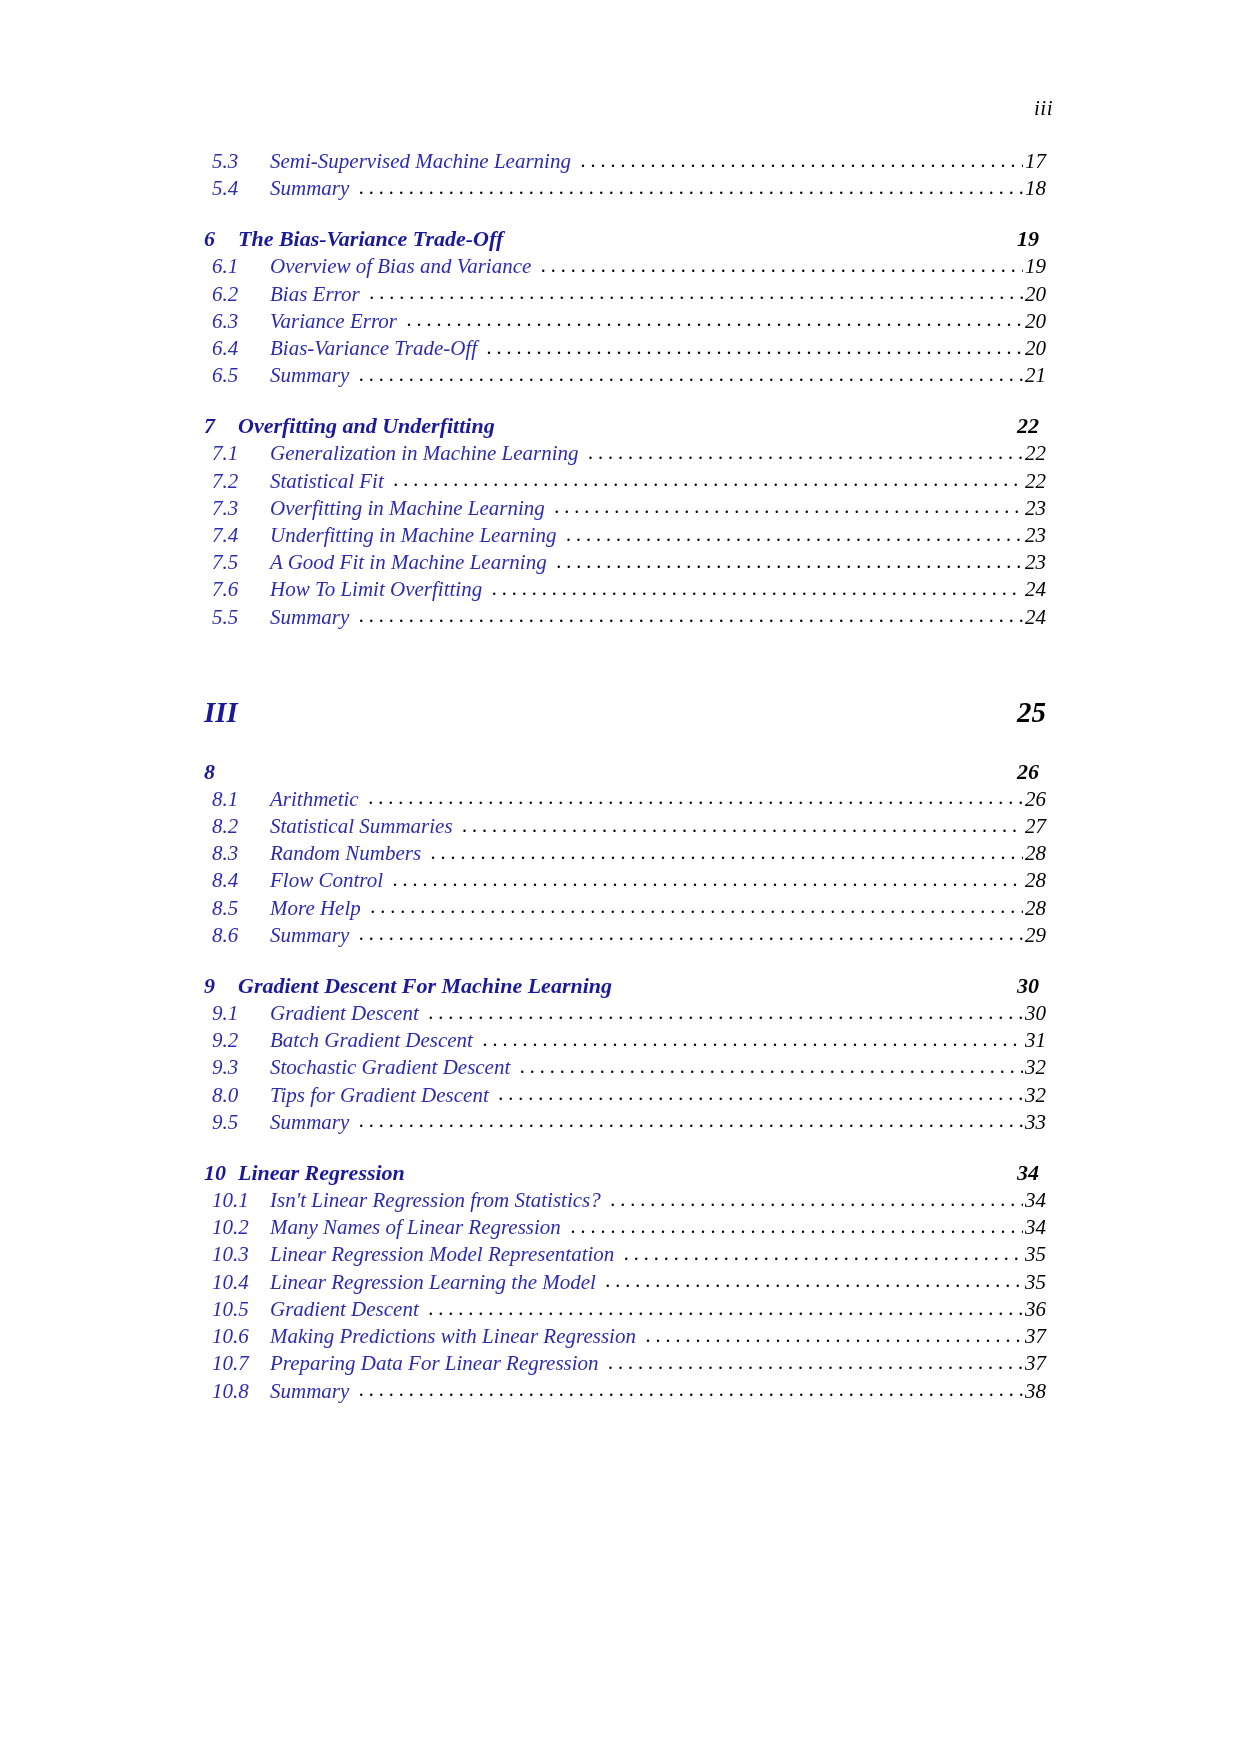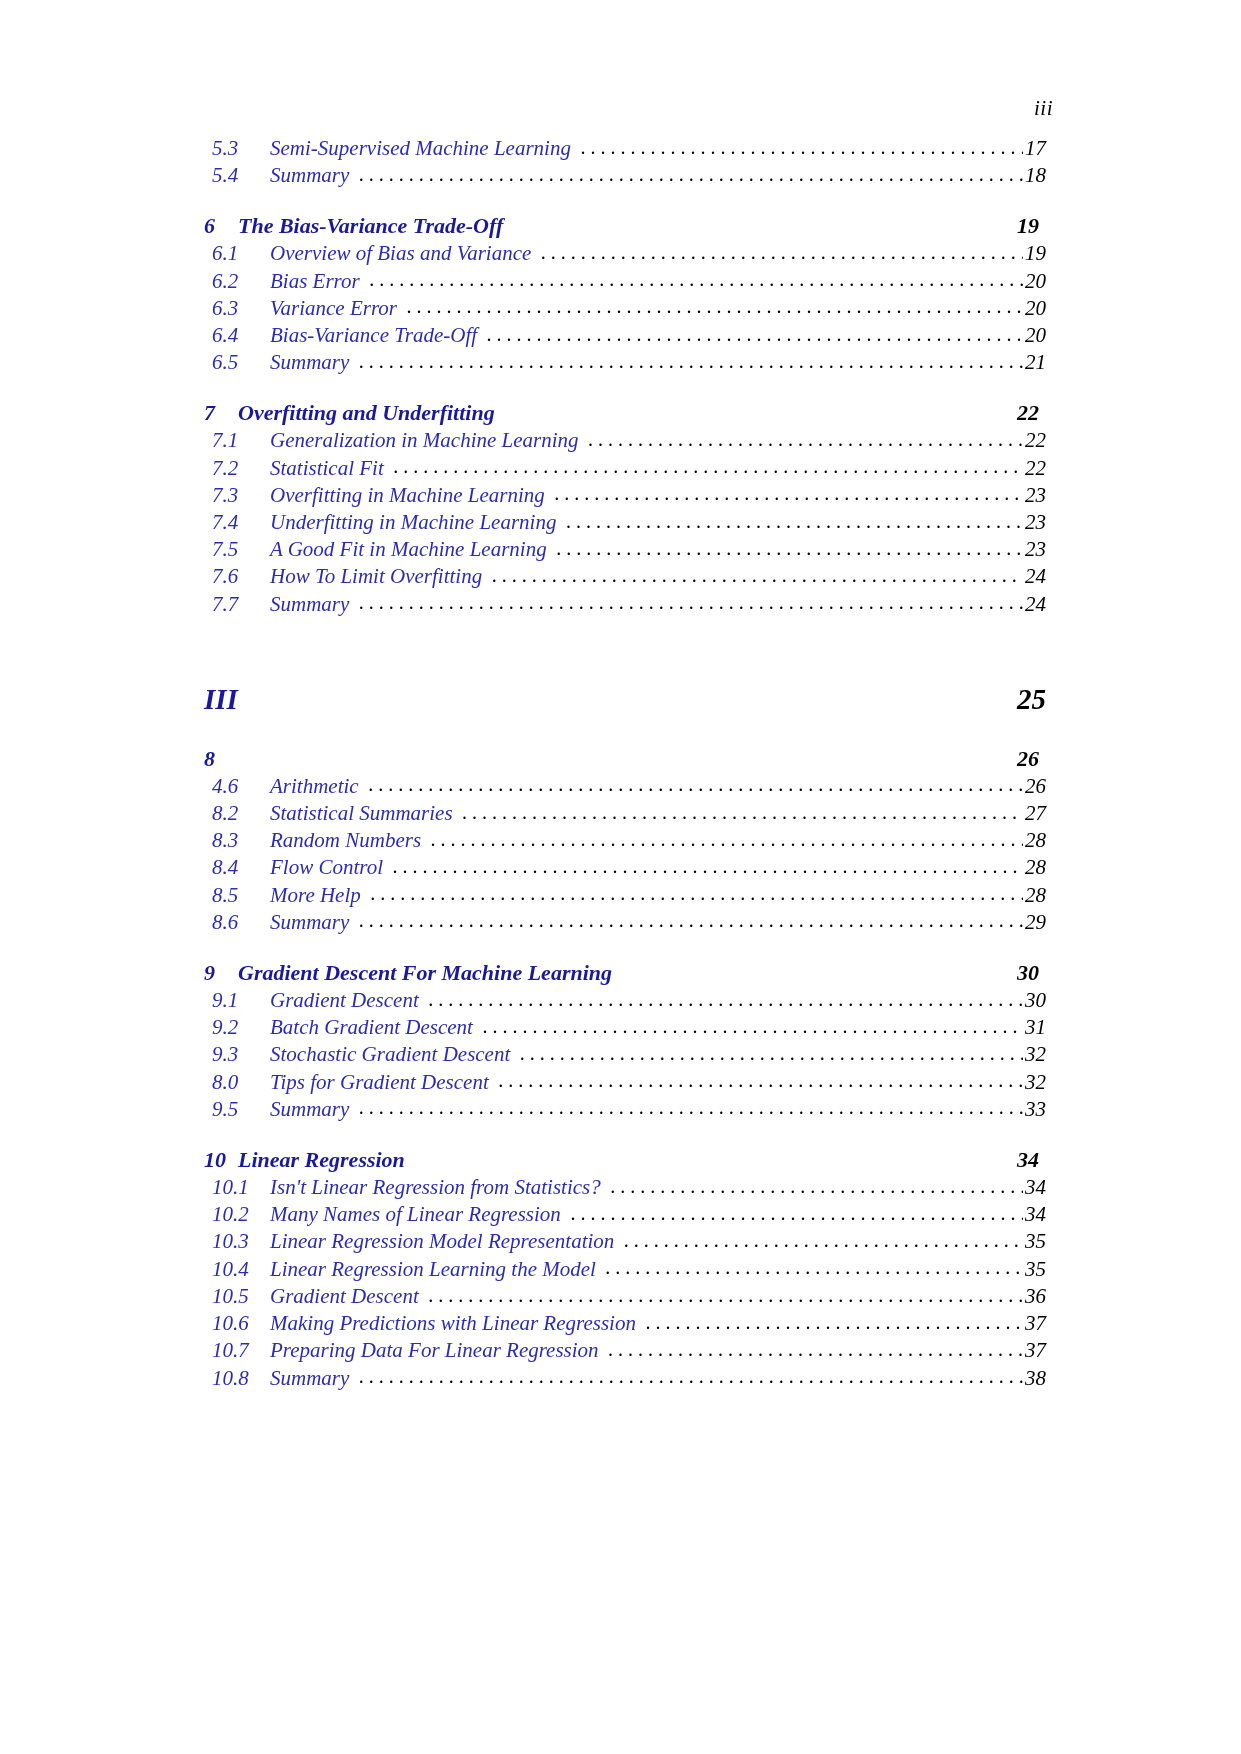--- a/index.html
+++ b/index.html
@@ -29,21 +29,21 @@
     font-size: 21px;
     color: #000000;
     letter-spacing: 0.5px;
   }
 
   
   .toc {
     position: absolute;
     left: 122px;
     right: 106px;
-    top: 135px;
+    top: 148px;
   }
 
   .entry {
     display: flex;
     align-items: baseline;
     width: 100%;
     white-space: nowrap;
   }
 
   .num {
@@ -230,39 +230,39 @@
         <span class="leader"></span>
         <span class="pageno">23</span>
       </div>
       <div class="entry section">
         <span class="num">7.6</span>
         <span class="title">How To Limit Overfitting</span>
         <span class="leader"></span>
         <span class="pageno">24</span>
       </div>
       <div class="entry section">
-        <span class="num">7.7</span>
+        <span class="num">5.5</span>
         <span class="title">Summary</span>
         <span class="leader"></span>
         <span class="pageno">24</span>
       </div>
       <div class="gap-part-before"></div>
       <div class="entry part">
         <span class="num">III</span>
         <span class="leader"></span>
         <span class="pageno">25</span>
       </div>
       <div class="gap-part-after"></div>
       <div class="entry chapter">
         <span class="num">8</span>
         <span class="leader"></span>
         <span class="pageno">26</span>
       </div>
       <div class="entry section">
-        <span class="num">4.6</span>
+        <span class="num">8.1</span>
         <span class="title">Arithmetic</span>
         <span class="leader"></span>
         <span class="pageno">26</span>
       </div>
       <div class="entry section">
         <span class="num">8.2</span>
         <span class="title">Statistical Summaries</span>
         <span class="leader"></span>
         <span class="pageno">27</span>
       </div>

